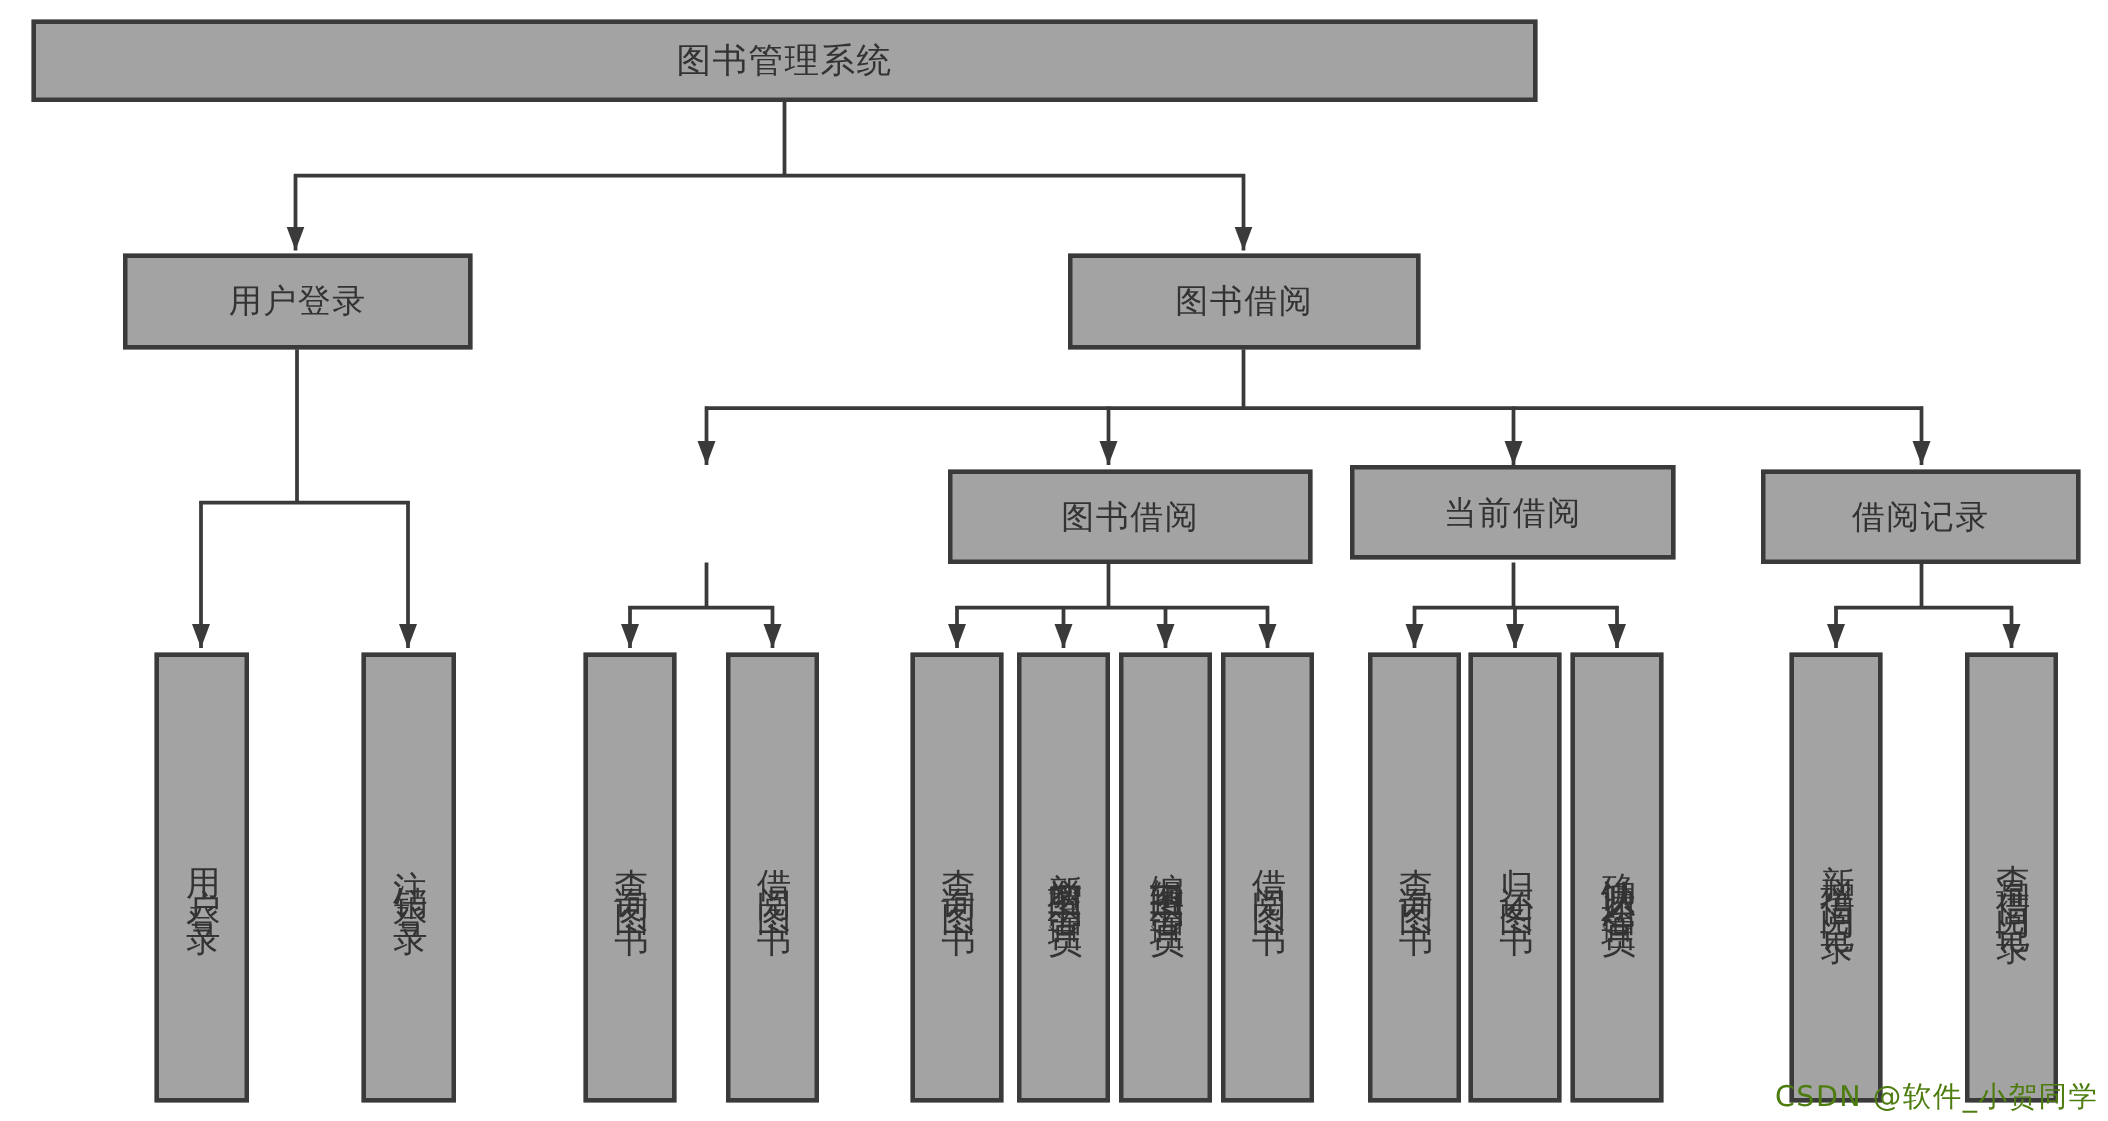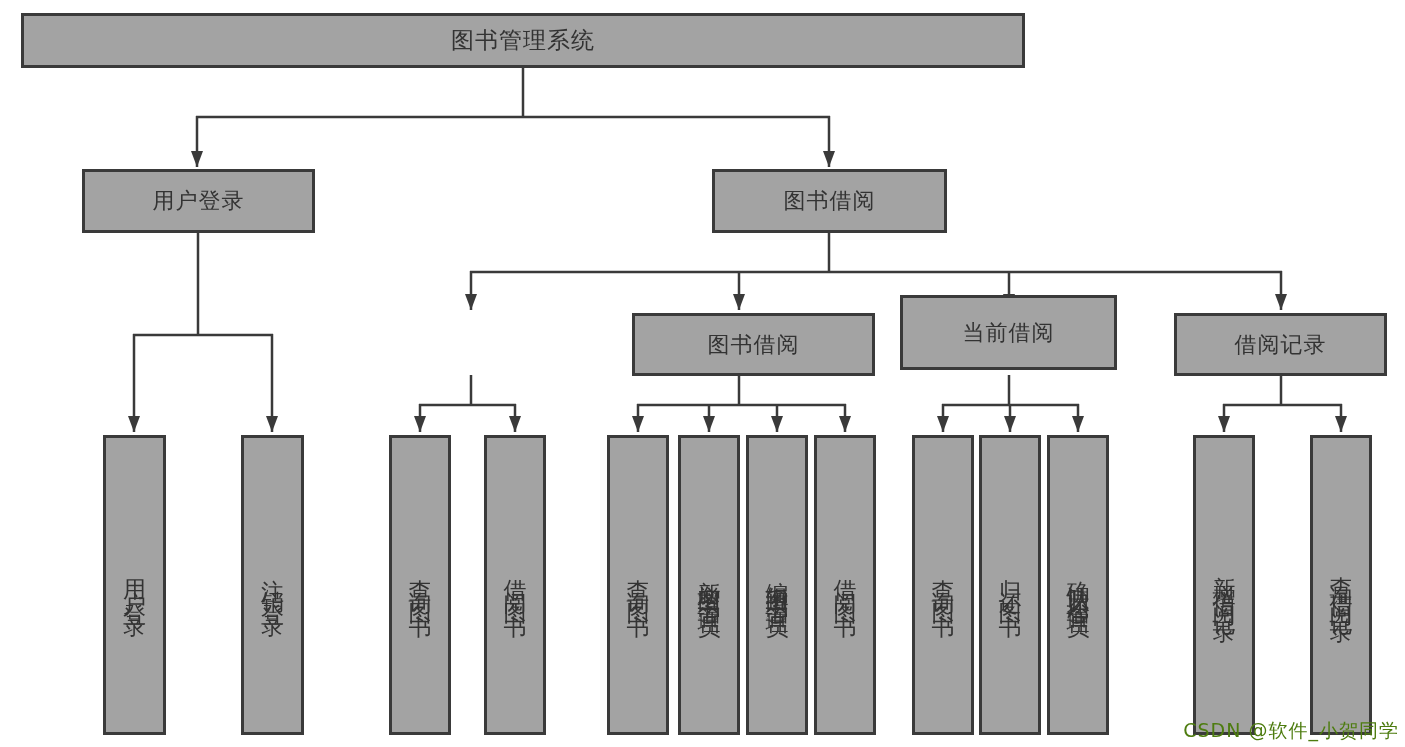--- a/index.html
+++ b/index.html
@@ -127,21 +127,21 @@
   <div class="node h" style="left:82px; top:169px; width:233px; height:64px;">
     <span>用户登录</span>
   </div>
   <div class="node h" style="left:712px; top:169px; width:235px; height:64px;">
     <span>图书借阅</span>
   </div>
 
   <div class="node h" style="left:632px; top:313px; width:243px; height:63px;">
     <span>图书借阅</span>
   </div>
-  <div class="node h" style="left:900px; top:295px; width:217px; height:75px;">
+  <div class="node h" style="left:900px; top:310px; width:217px; height:63px;">
     <span>当前借阅</span>
   </div>
   <div class="node h" style="left:1174px; top:313px; width:213px; height:63px;">
     <span>借阅记录</span>
   </div>
 
   <div class="node leaf" style="left:103px; top:435px; width:63px; height:300px;">
     <span class="vtxt">用户登录</span>
   </div>
   <div class="node leaf" style="left:241px; top:435px; width:63px; height:300px;">

